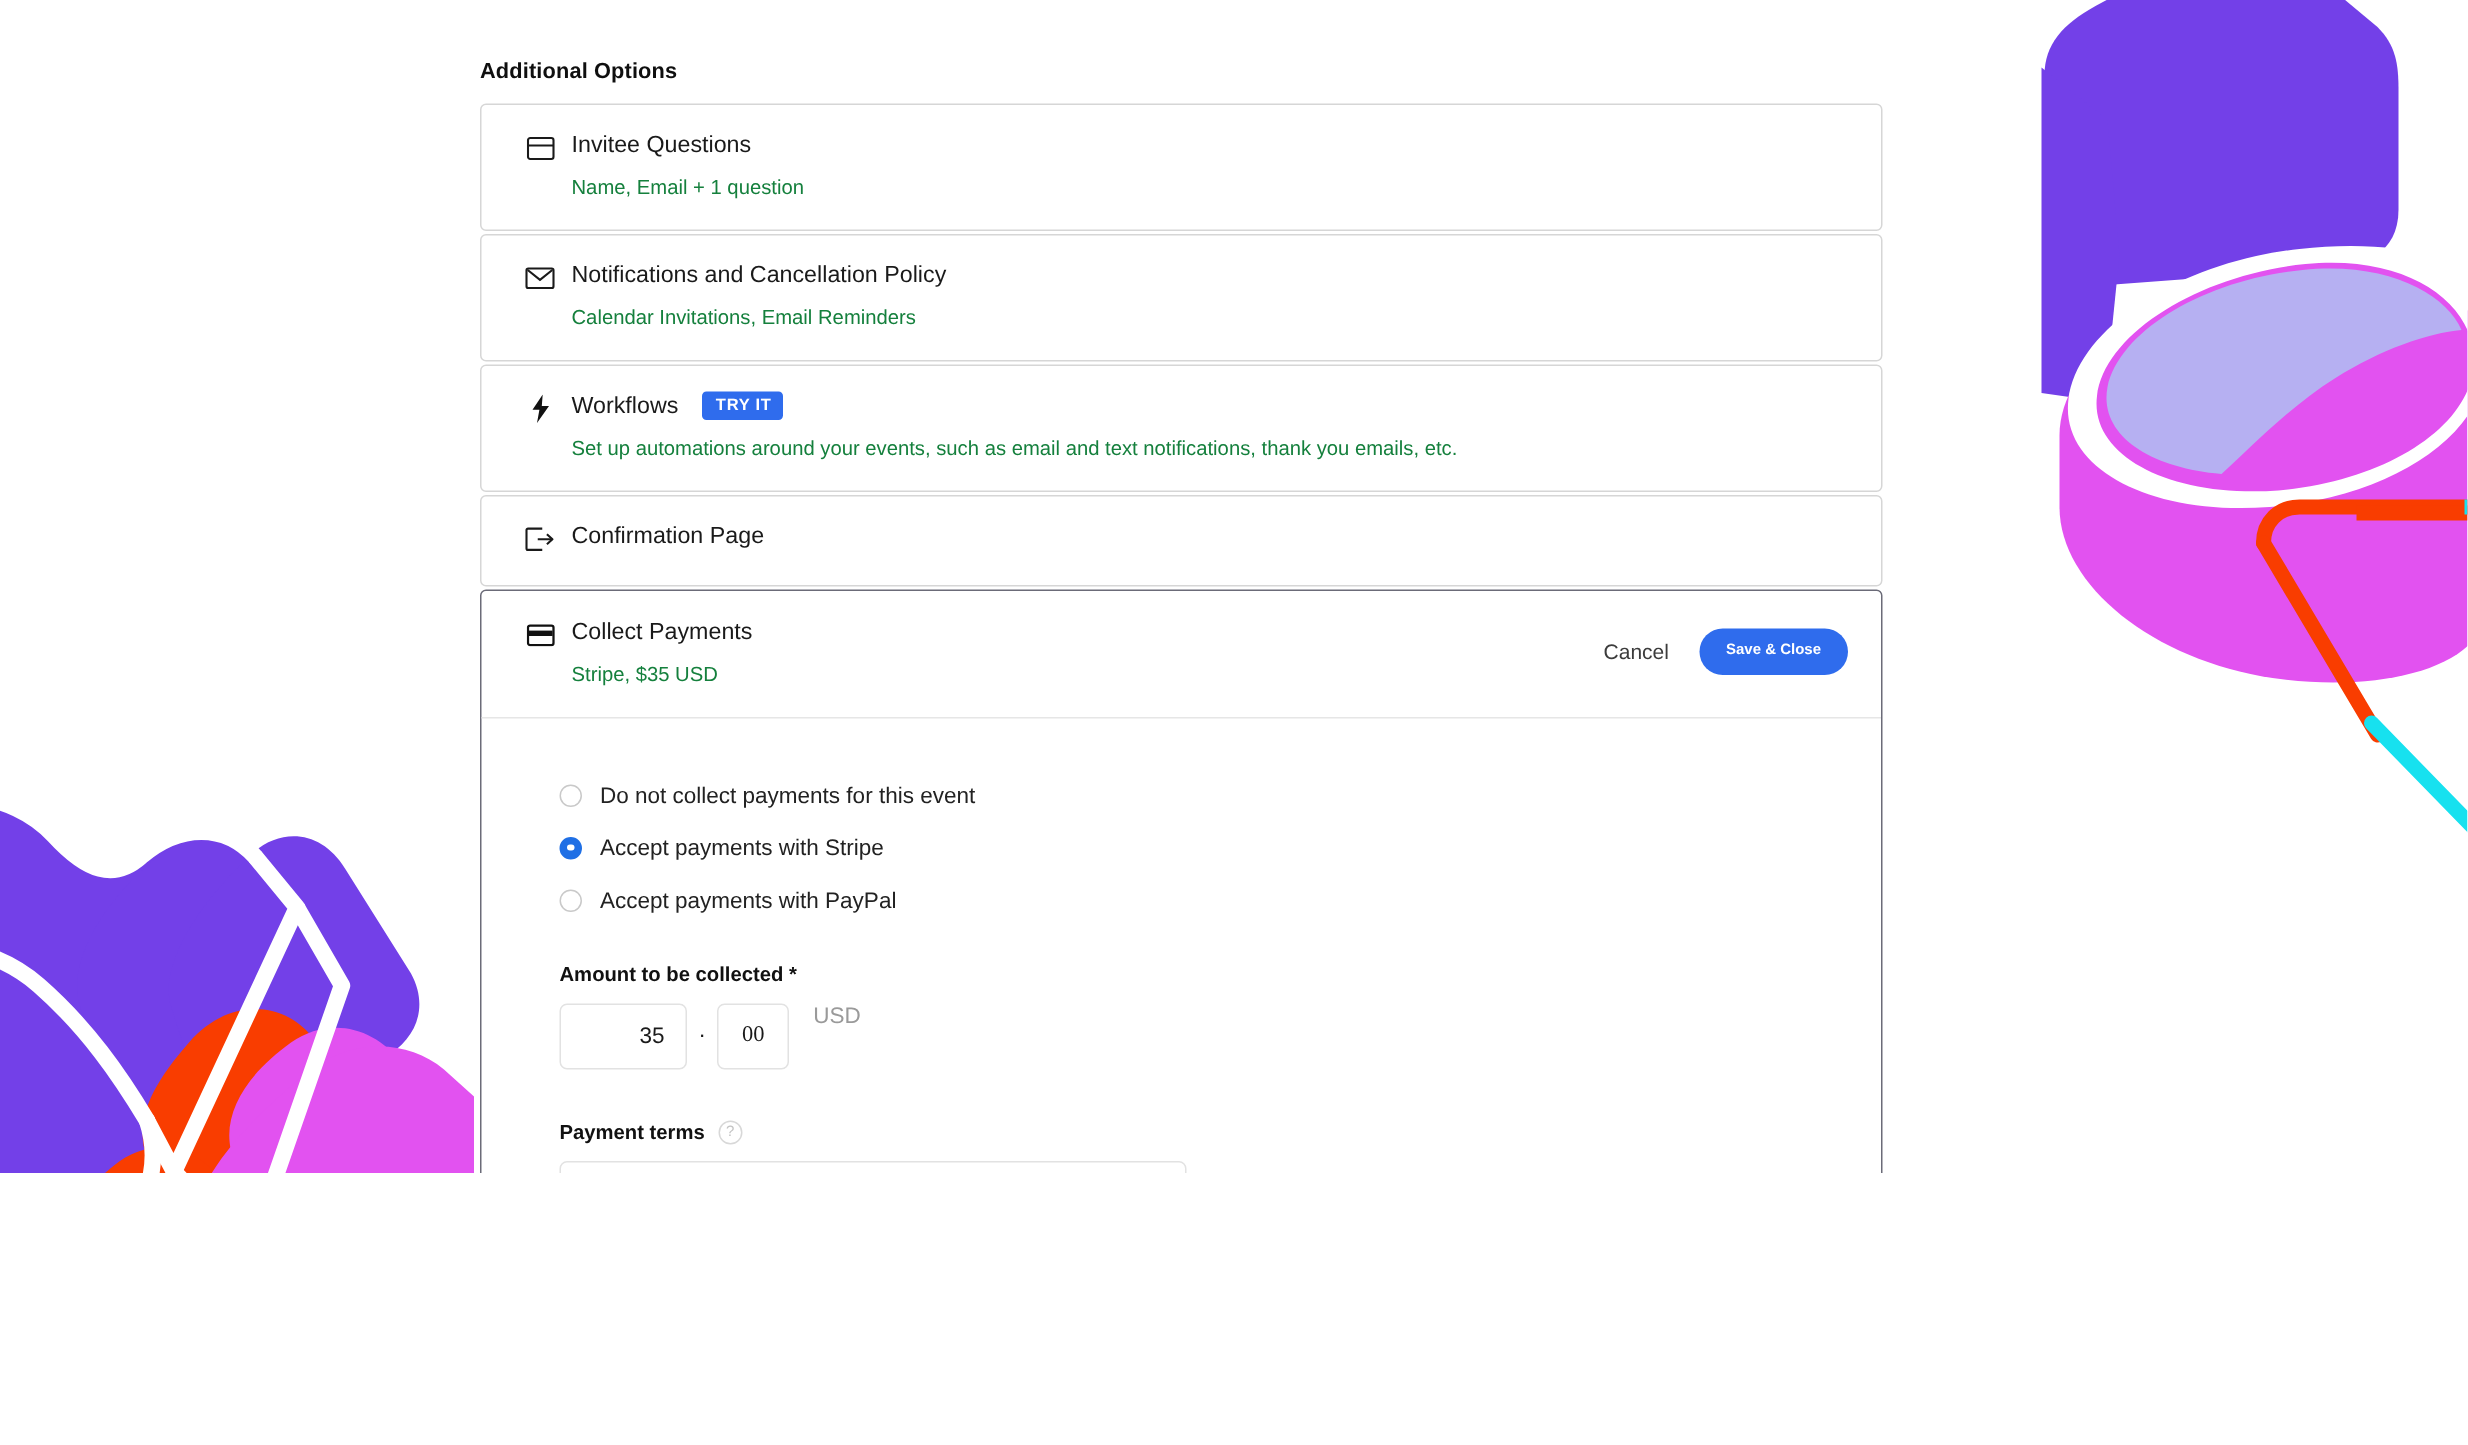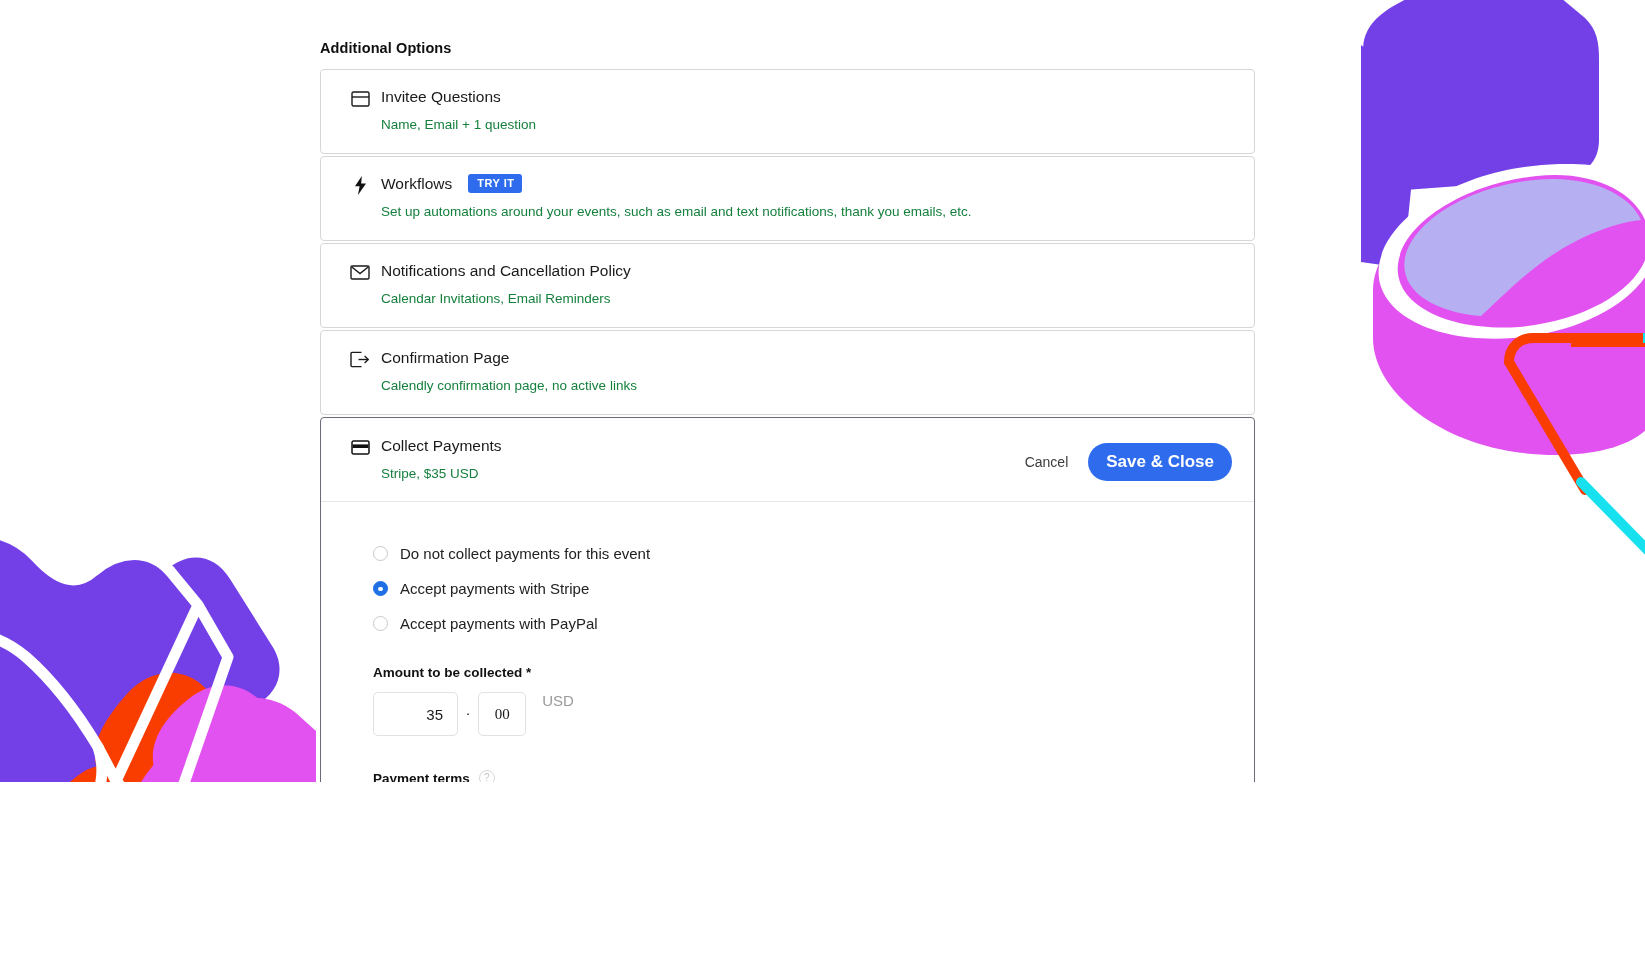--- a/index.html
+++ b/index.html
@@ -134,21 +134,21 @@
     cursor: pointer;
     padding: 4px 6px;
   }
 
   .btn-primary {
     background: #2f6ced;
     color: #fff;
     border: none;
     border-radius: 20px;
     font-family: "Liberation Sans", sans-serif;
-    font-size: 17px;
+    font-size: 10px;
     font-weight: bold;
     padding: 10px 18px 11px;
     cursor: pointer;
     line-height: 1;
   }
 
   .exp-body {
     padding: 44px 28px 30px 52px;
   }
 
@@ -327,55 +327,54 @@
           </svg>
         </span>
         <span class="opt-title">Invitee Questions</span>
       </div>
       <div class="opt-sub">Name, Email + 1 question</div>
     </div>
 
     <div class="opt-card">
       <div class="opt-head">
         <span class="opt-icon">
+          <svg width="20" height="15" viewBox="0 0 20 15" fill="none" xmlns="http://www.w3.org/2000/svg">
+            <rect x="1" y="1" width="18" height="13" rx="1.2" stroke="#1a1a1a" stroke-width="1.4"></rect>
+            <path d="M1.8 2 L10 8.6 L18.2 2" stroke="#1a1a1a" stroke-width="1.4" fill="none"></path>
+          </svg>
+        </span>
+        <span class="opt-title">Notifications and Cancellation Policy</span>
+      </div>
+      <div class="opt-sub">Calendar Invitations, Email Reminders</div>
+    </div>
+
+    <div class="opt-card">
+      <div class="opt-head">
+        <span class="opt-icon">
           <svg width="13" height="19" viewBox="0 0 13 19" fill="none" xmlns="http://www.w3.org/2000/svg">
             <path d="M7.8 0 L1 10.2 H5.6 L4 19 L12 7.6 H7.2 Z" fill="#111111"></path>
           </svg>
         </span>
         <span class="opt-title">Workflows</span>
         <span class="badge-tryit">TRY IT</span>
       </div>
       <div class="opt-sub">Set up automations around your events, such as email and text notifications, thank you emails, etc.</div>
-    </div>
-
-    <div class="opt-card">
-      <div class="opt-head">
-        <span class="opt-icon">
-          <svg width="20" height="15" viewBox="0 0 20 15" fill="none" xmlns="http://www.w3.org/2000/svg">
-            <rect x="1" y="1" width="18" height="13" rx="1.2" stroke="#1a1a1a" stroke-width="1.4"></rect>
-            <path d="M1.8 2 L10 8.6 L18.2 2" stroke="#1a1a1a" stroke-width="1.4" fill="none"></path>
-          </svg>
-        </span>
-        <span class="opt-title">Notifications and Cancellation Policy</span>
-      </div>
-      <div class="opt-sub">Calendar Invitations, Email Reminders</div>
     </div>
 
     <div class="opt-card">
       <div class="opt-head">
         <span class="opt-icon">
           <svg width="20" height="17" viewBox="0 0 20 17" fill="none" xmlns="http://www.w3.org/2000/svg">
             <path d="M11.5 1.4 H2 A1 1 0 0 0 1 2.4 V14.6 A1 1 0 0 0 2 15.6 H11.5" stroke="#1a1a1a" stroke-width="1.4" fill="none"></path>
             <line x1="8.5" y1="8.5" x2="18" y2="8.5" stroke="#1a1a1a" stroke-width="1.4"></line>
             <path d="M14.6 5.1 L18.3 8.5 L14.6 11.9" stroke="#1a1a1a" stroke-width="1.4" fill="none" stroke-linejoin="round"></path>
           </svg>
         </span>
         <span class="opt-title">Confirmation Page</span>
       </div>
-      <div class="opt-sub">Calendly confirmation page, no active links</div>
     </div>
 
     <div class="opt-card expanded">
 
       <div class="exp-header">
         <div class="exp-header-left">
           <div class="opt-head">
             <span class="opt-icon">
               <svg width="19" height="15" viewBox="0 0 19 15" fill="none" xmlns="http://www.w3.org/2000/svg">
                 <rect x="1" y="1" width="17" height="13" rx="1.4" stroke="#111111" stroke-width="1.5"></rect>

